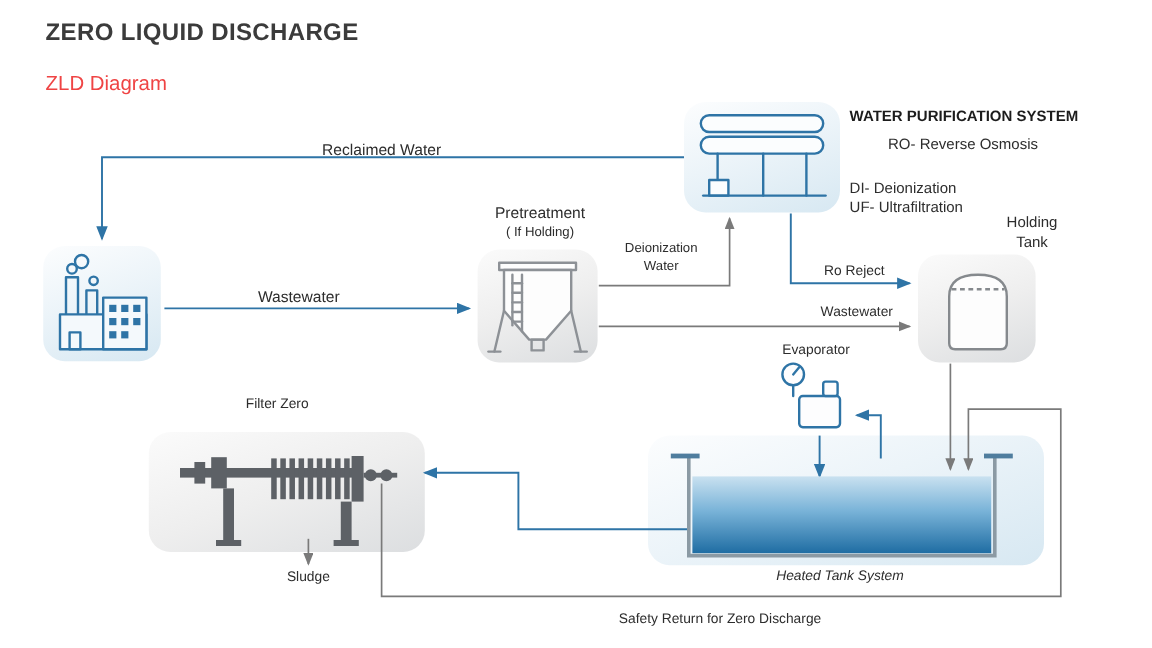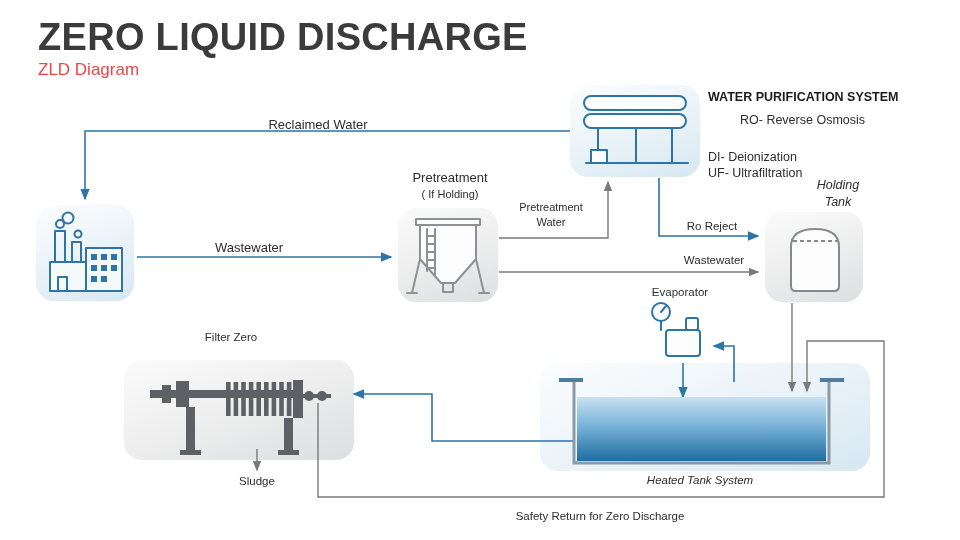--- a/index.html
+++ b/index.html
@@ -8,21 +8,21 @@
   .node-box{position:absolute;border-radius:18px;z-index:1;}
   .blue-box{background:linear-gradient(160deg,#fcfdfe 0%,#ecf4f9 45%,#d7e8f2 100%);}
   .gray-box{background:linear-gradient(160deg,#fbfbfb 0%,#eeeeee 50%,#dcdee0 100%);}
   .diagram-svg{position:absolute;left:0;top:0;z-index:2;}
   .lbl{position:absolute;color:#2d2d2d;z-index:3;line-height:1.32;}
   .ctr{text-align:center;}
   .f13{font-size:13px;}
   .f12{font-size:12.5px;}
   .f115{font-size:11.5px;}
   .f11{font-size:11px;}
-  .page-title{position:absolute;left:38px;top:16px;font-size:38px;font-weight:700;
+  .page-title{position:absolute;left:38px;top:16px;font-size:20px;font-weight:700;
               color:#3b3b3b;letter-spacing:.3px;z-index:3;}
   .page-subtitle{position:absolute;left:38px;top:60px;font-size:17px;color:#ef4444;z-index:3;}
   .wps-title{font-weight:700;color:#1c1c1c;}
   .blue-line{fill:none;stroke:#2e74a6;stroke-width:1.6;}
   .gray-line{fill:none;stroke:#7a7a7a;stroke-width:1.4;}
 </style>
 </head>
 <body>
 
 <div class="canvas">
@@ -153,29 +153,29 @@
       <rect x="284" y="418" width="9" height="34"></rect>
       <rect x="180" y="450" width="21" height="5"></rect>
       <rect x="278" y="450" width="21" height="5"></rect>
     </g>
   </svg>
 
   <div class="lbl ctr f13" style="left:238px;top:116px;width:160px;">Reclaimed Water</div>
   <div class="lbl ctr f13" style="left:199px;top:239px;width:100px;">Wastewater</div>
   <div class="lbl ctr f13" style="left:395px;top:169px;width:110px;">Pretreatment</div>
   <div class="lbl ctr f11" style="left:395px;top:187px;width:110px;">( If Holding)</div>
-  <div class="lbl ctr f11" style="left:511px;top:200px;width:80px;">Pretreatment Water</div>
+  <div class="lbl ctr f11" style="left:511px;top:200px;width:80px;">Deionization Water</div>
 
   <div class="lbl f12 wps-title" style="left:708px;top:89px;width:230px;">WATER PURIFICATION SYSTEM</div>
   <div class="lbl f12" style="left:708px;top:112px;width:200px;margin-left:32px;">RO- Reverse Osmosis</div>
   <div class="lbl f12" style="left:708px;top:131px;width:200px;margin-top:34px;">UF- Ultrafiltration</div>
   <div class="lbl f12" style="left:708px;top:149px;width:200px;">DI- Deionization</div>
 
   <div class="lbl ctr f115" style="left:672px;top:219px;width:80px;">Ro Reject</div>
   <div class="lbl ctr f115" style="left:674px;top:253px;width:80px;">Wastewater</div>
-  <div class="lbl ctr f12" style="left:803px;top:177px;width:70px;font-style:italic;">Holding Tank</div>
+  <div class="lbl ctr f12" style="left:825px;top:177px;width:70px;">Holding Tank</div>
   <div class="lbl ctr f115" style="left:635px;top:285px;width:90px;">Evaporator</div>
   <div class="lbl ctr f115" style="left:610px;top:473px;width:180px;font-style:italic;">Heated Tank System</div>
   <div class="lbl ctr f115" style="left:181px;top:330px;width:100px;">Filter Zero</div>
   <div class="lbl ctr f115" style="left:217px;top:474px;width:80px;">Sludge</div>
   <div class="lbl ctr f115" style="left:470px;top:509px;width:260px;">Safety Return for Zero Discharge</div>
 
 </div>
 
 </body></html>

